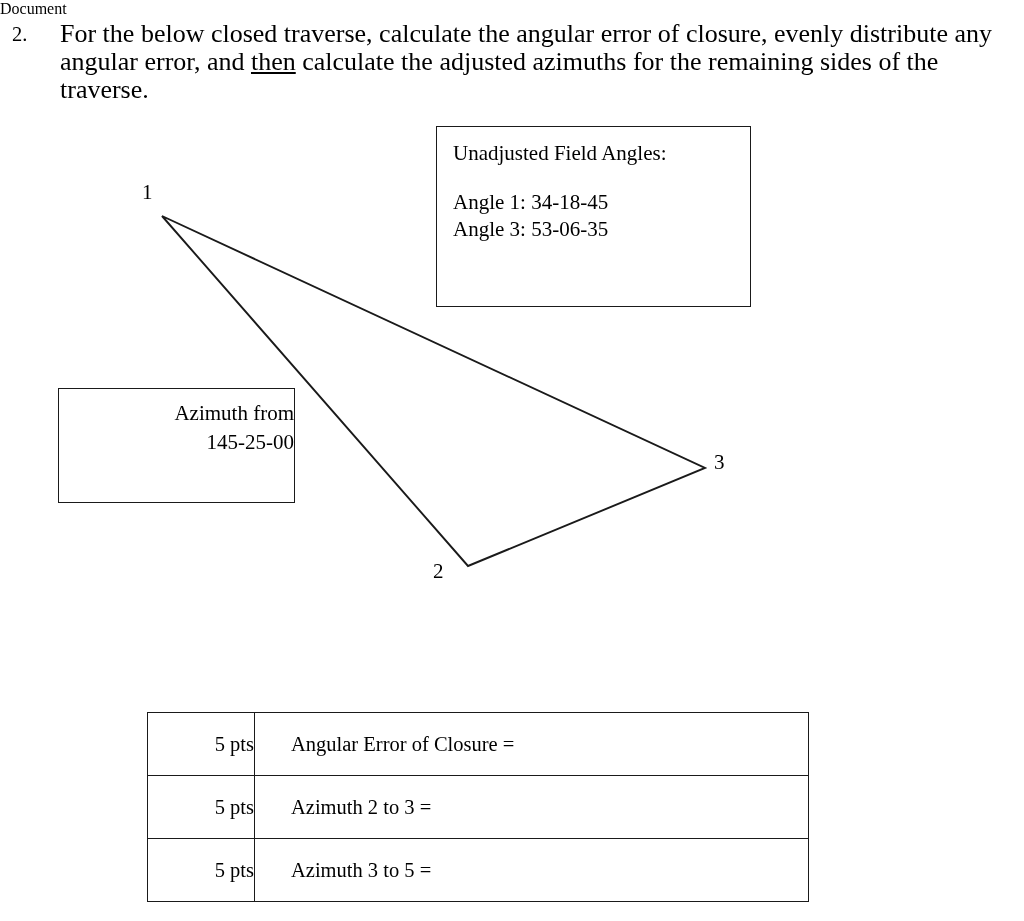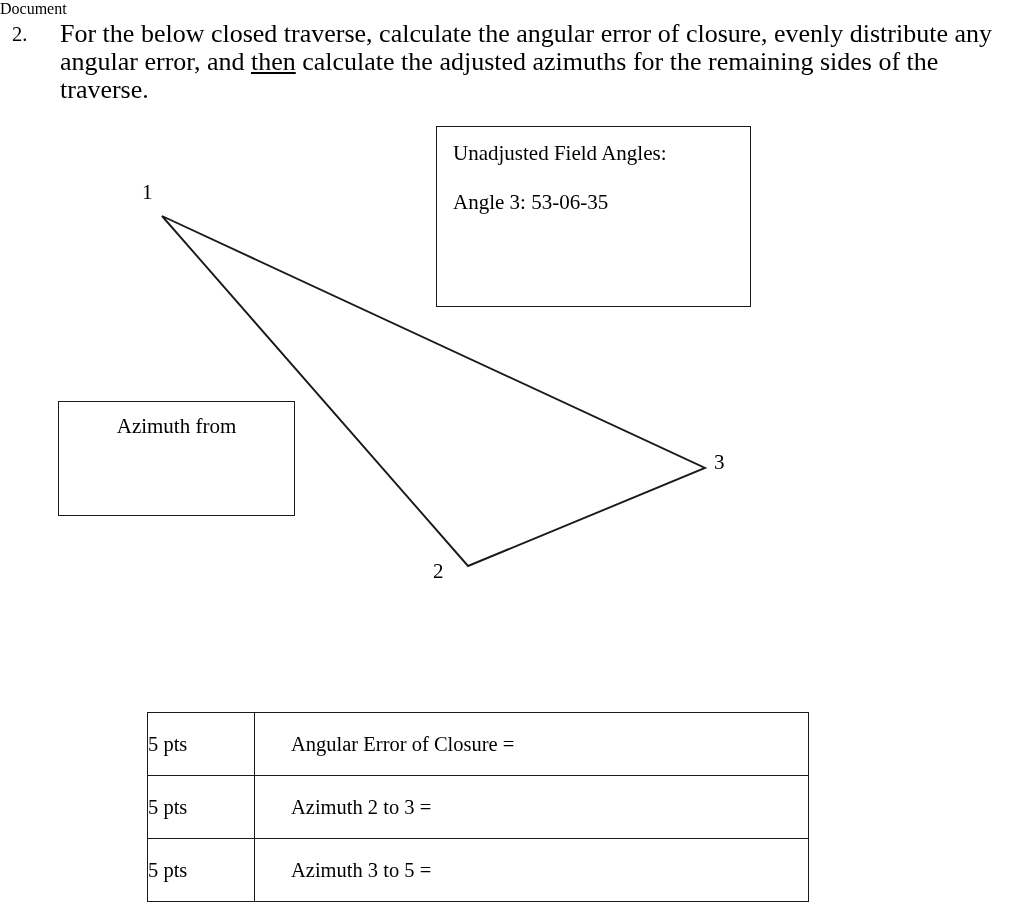--- a/index.html
+++ b/index.html
@@ -75,25 +75,25 @@
     font-size: 21px;
     margin-bottom: 22px;
   }
   #field-angles-box .fa-line {
     font-size: 21px;
     line-height: 27px;
     white-space: nowrap;
   }
   #azimuth-box {
     left: 58px;
-    top: 401px;
+    top: 388px;
     width: 237px;
     height: 115px;
     padding-top: 10px;
-    text-align: center;
+    text-align: right;
   }
   #azimuth-box .az-line {
     font-size: 21px;
     line-height: 29px;
     white-space: nowrap;
   }
 
   
   .vertex-label {
     position: absolute;
@@ -116,21 +116,21 @@
   }
   #answer-table td {
     border: 1.3px solid #1a1a1a;
     font-size: 20.5px;
     height: 62px;
     vertical-align: middle;
     padding: 0;
   }
   #answer-table td.pts-cell {
     width: 106px;
-    text-align: left;
+    text-align: right;
   }
   #answer-table td.item-cell {
     width: 517px;
     text-align: left;
     padding-left: 36px;
   }
 </style>
 </head>
 <body>
 
@@ -152,26 +152,28 @@
 </div>
 
 
 <div class="vertex-label" id="vertex-label-1">1</div>
 <div class="vertex-label" id="vertex-label-2">2</div>
 <div class="vertex-label" id="vertex-label-3">3</div>
 
 
 <div class="callout" id="field-angles-box">
   <div class="fa-title">Unadjusted Field Angles:</div>
+  <div class="fa-line">Angle 1: 34-18-45</div>
   <div class="fa-line">Angle 3: 53-06-35</div>
 </div>
 
 
 <div class="callout" id="azimuth-box">
   <div class="az-line">Azimuth from</div>
+  <div class="az-line">145-25-00</div>
 </div>
 
 
 <table id="answer-table">
   <tbody>
     <tr>
       <td class="pts-cell">5 pts</td>
       <td class="item-cell">Angular Error of Closure =</td>
     </tr>
     <tr>

